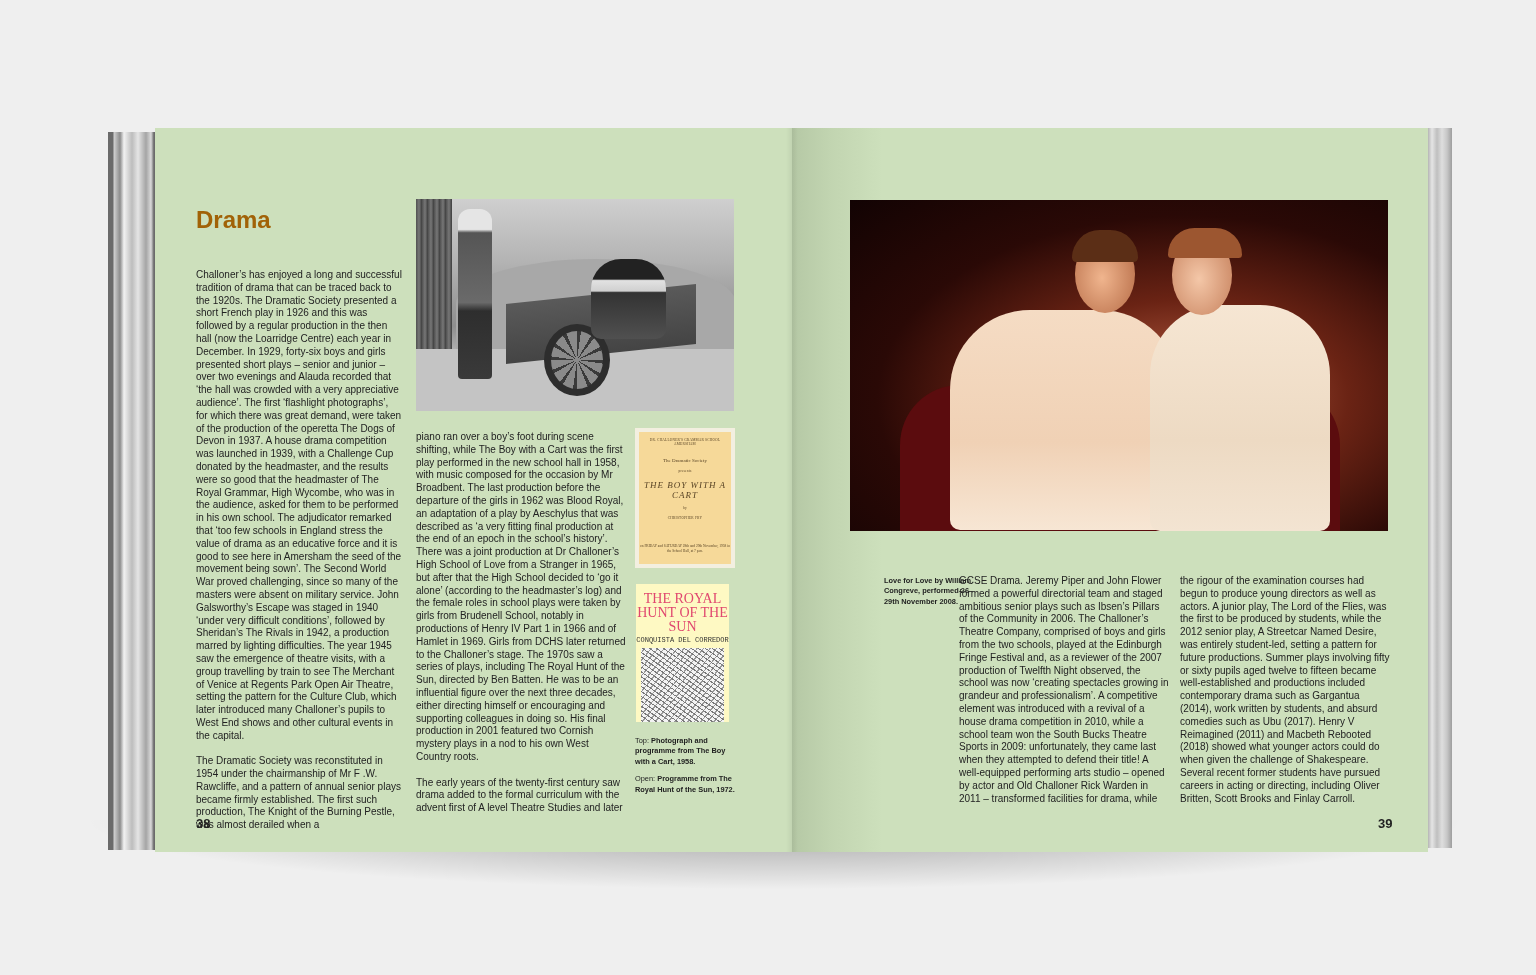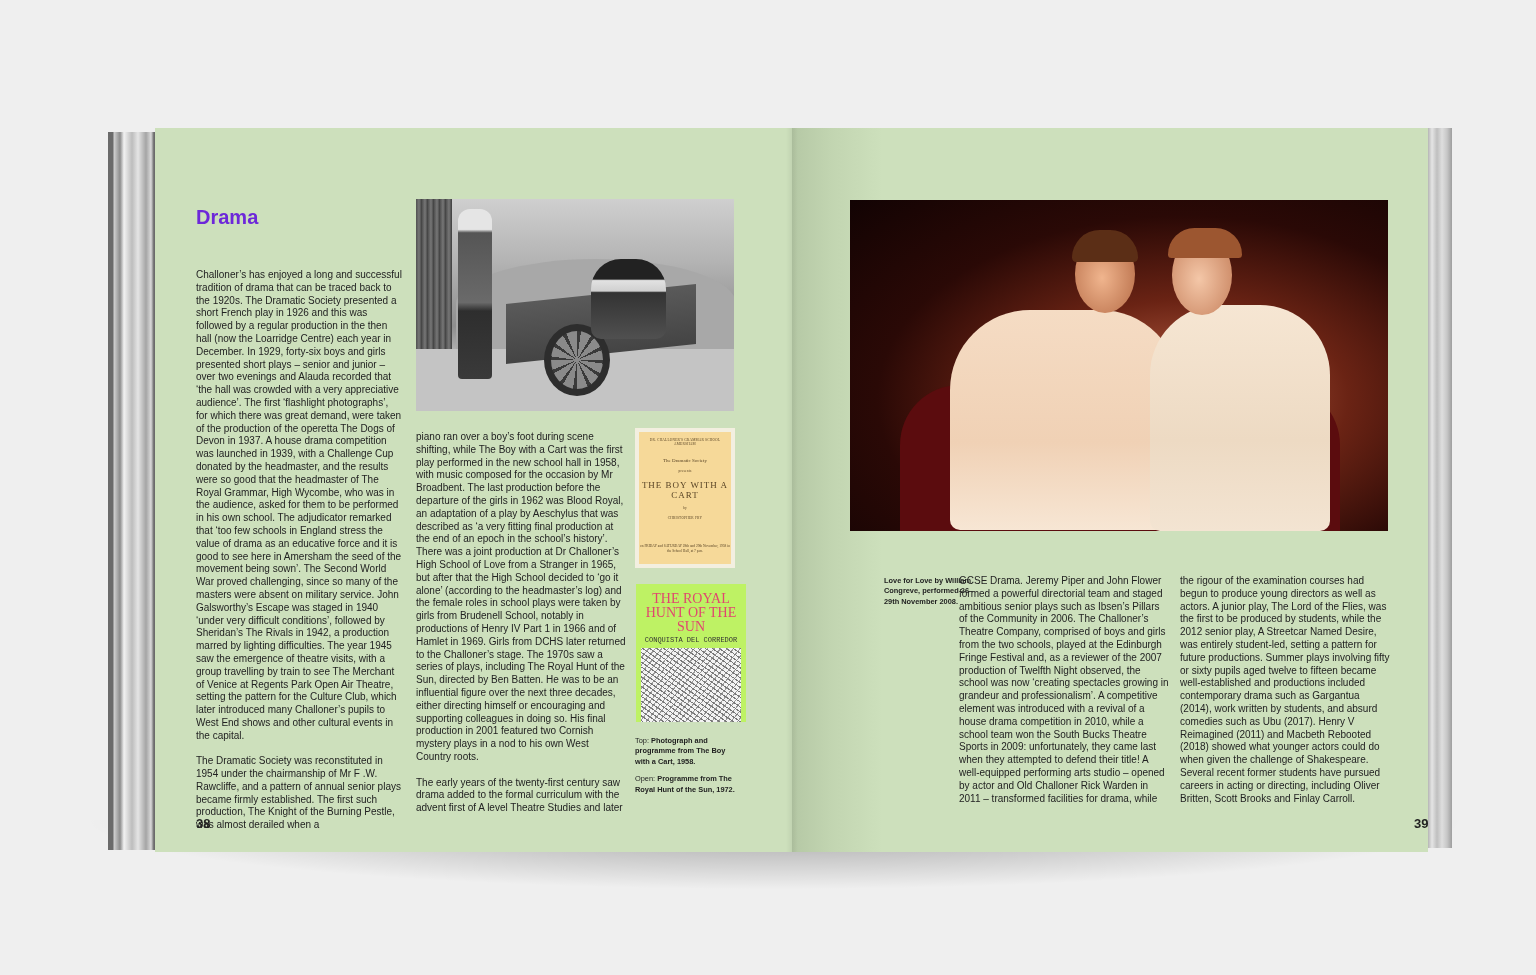--- a/index.html
+++ b/index.html
@@ -10,57 +10,57 @@
     .edge-left { position: absolute; left: 108px; top: 132px; width: 48px; height: 718px;
       background: linear-gradient(90deg, #6a6a6a 0px, #6a6a6a 5px, #d0d0d0 6px, #8c8c8c 12px, #f2f2f2 16px, #bdbdbd 24px, #e5e5e5 30px, #a5a5a5 38px, #d9d9d9 43px, #666 46px, #777 48px); }
     .edge-right { position: absolute; left: 1428px; top: 128px; width: 24px; height: 720px;
       background: linear-gradient(90deg, #b5b5b5 0, #e5e5e5 4px, #bfbfbf 9px, #dedede 14px, #c7c7c7 19px, #9e9e9e 24px); }
     .page { position: absolute; top: 128px; height: 724px; background: #cde0bc; }
     .page-left { left: 155px; width: 637px; }
     .page-right { left: 792px; width: 636px;
       background: linear-gradient(90deg, #b5c8a5 0px, #c2d5b1 40px, #cde0bc 90px, #cde0bc 100%); }
     .gutter { position: absolute; left: 786px; top: 128px; width: 12px; height: 724px;
       background: linear-gradient(90deg, rgba(0,0,0,0.00), rgba(0,0,0,0.06), rgba(0,0,0,0.0)); }
-    h1 { position: absolute; left: 196px; top: 206px; font-size: 20px; font-weight: bold; color: #6d28d9; }
+    h1 { position: absolute; left: 196px; top: 206px; font-size: 24px; font-weight: bold; color: #a16207; }
     .body-text { position: absolute; font-size: 10px; line-height: 12.8px; color: #222; }
     .body-text p { margin-bottom: 12.8px; }
     .col1 { left: 196px; top: 269px; width: 206px; }
     .col2 { left: 416px; top: 431px; width: 210px; }
     .col3 { left: 959px; top: 575px; width: 210px; }
     .col4 { left: 1180px; top: 575px; width: 210px; }
     .caption { position: absolute; font-size: 7.4px; line-height: 10.4px; color: #222; }
     .caption b { font-weight: bold; text-align: right; }
     .cap-left { left: 635px; top: 736px; width: 100px; }
     .cap-left p { margin-bottom: 7px; }
     .cap-right { left: 884px; top: 576px; width: 100px; font-weight: bold; }
     .folio { position: absolute; font-size: 13px; font-weight: bold; color: #222; }
     .folio-left { left: 196px; top: 816px; }
-    .folio-right { left: 1378px; top: 816px; margin-left: 36px; }
+    .folio-right { left: 1378px; top: 816px; }
 
     
     .photo-bw { position: absolute; left: 416px; top: 199px; width: 318px; height: 212px; overflow: hidden;
       background: linear-gradient(180deg, #cfcfcf 0%, #b3b3b3 30%, #8e8e8e 60%, #c9c9c9 80%, #9a9a9a 100%); }
     .photo-bw .curtain { position: absolute; left: 0; top: 0; width: 36px; height: 212px;
       background: repeating-linear-gradient(90deg, #505050 0, #777 3px, #3d3d3d 6px); }
     .photo-bw .hill { position: absolute; left: 40px; top: 60px; width: 280px; height: 90px; border-radius: 50% 50% 0 0;
       background: #a8a8a8; }
     .photo-bw .floor { position: absolute; left: 0; top: 150px; width: 318px; height: 62px; background: #c4c4c4; }
     .photo-bw .boy { position: absolute; left: 42px; top: 10px; width: 34px; height: 170px; background: linear-gradient(180deg,#e5e5e5 0,#e5e5e5 12%, #555 14%, #6a6a6a 55%, #2e2e2e 60%, #3a3a3a 100%); border-radius: 12px 12px 4px 4px; }
     .photo-bw .cart { position: absolute; left: 90px; top: 95px; width: 190px; height: 60px; background: linear-gradient(180deg,#5a5a5a,#444); transform: skewY(-6deg); }
     .photo-bw .wheel { position: absolute; left: 128px; top: 125px; width: 66px; height: 72px; border-radius: 50%; border: 7px solid #2d2d2d; background: repeating-conic-gradient(#3a3a3a 0 8deg, #8a8a8a 8deg 30deg); }
     .photo-bw .girl { position: absolute; left: 175px; top: 60px; width: 75px; height: 80px; background: linear-gradient(180deg,#222 0,#222 25%,#e2e2e2 27%, #d0d0d0 40%, #333 42%, #505050 100%); border-radius: 30px 30px 10px 10px; }
 
     .prog1 { position: absolute; left: 635px; top: 428px; width: 100px; height: 140px; background: #f6d999;
       border: 4px solid #f3efe0; font-family: "Liberation Serif", serif; color: #5a4526; text-align: center; }
     .prog1 .t1 { font-size: 3.5px; margin-top: 6px; letter-spacing: 0.2px; }
     .prog1 .t2 { font-size: 5px; margin-top: 12px; }
-    .prog1 .t3 { font-size: 9px; margin-top: 7px; letter-spacing: 1px; line-height: 10px; }
+    .prog1 .t3 { font-size: 9px; margin-top: 7px; letter-spacing: 1px; line-height: 10px; font-style: italic; }
     .prog1 .t4 { font-size: 3.5px; margin-top: 24px; line-height: 5px; }
 
-    .prog2 { position: absolute; left: 636px; top: 584px; width: 110px; height: 138px; background: #bef264; overflow: hidden; }
+    .prog2 { position: absolute; left: 636px; top: 584px; width: 93px; height: 138px; background: #fef9c3; overflow: hidden; }
     .prog2 .title { color: #e0476f; font-family: "Liberation Serif", serif; font-size: 14px; line-height: 14px; text-align: center; margin-top: 8px; }
     .prog2 .sub { font-family: Liberation Mono, monospace; font-size: 7px; text-align: center; color: #333; margin-top: 2px; }
     .prog2 .art { margin: 4px 5px; height: 78px; background:
       repeating-linear-gradient(35deg, #777 0 1px, transparent 1px 4px),
       repeating-linear-gradient(-50deg, #999 0 1px, transparent 1px 5px), #f3f3f3; }
 
     .photo-color { position: absolute; left: 850px; top: 200px; width: 538px; height: 331px; overflow: hidden;
       background: radial-gradient(ellipse at 62% 60%, #c4684a 0%, #6a2314 35%, #2a0906 65%, #120303 100%); }
     .photo-color .sofa { position: absolute; left: 50px; top: 185px; width: 440px; height: 150px; border-radius: 60px 60px 0 0; background: #5b0c0e; }
     .photo-color .actor1 { position: absolute; left: 100px; top: 110px; width: 230px; height: 220px; border-radius: 80px 80px 10px 10px;

